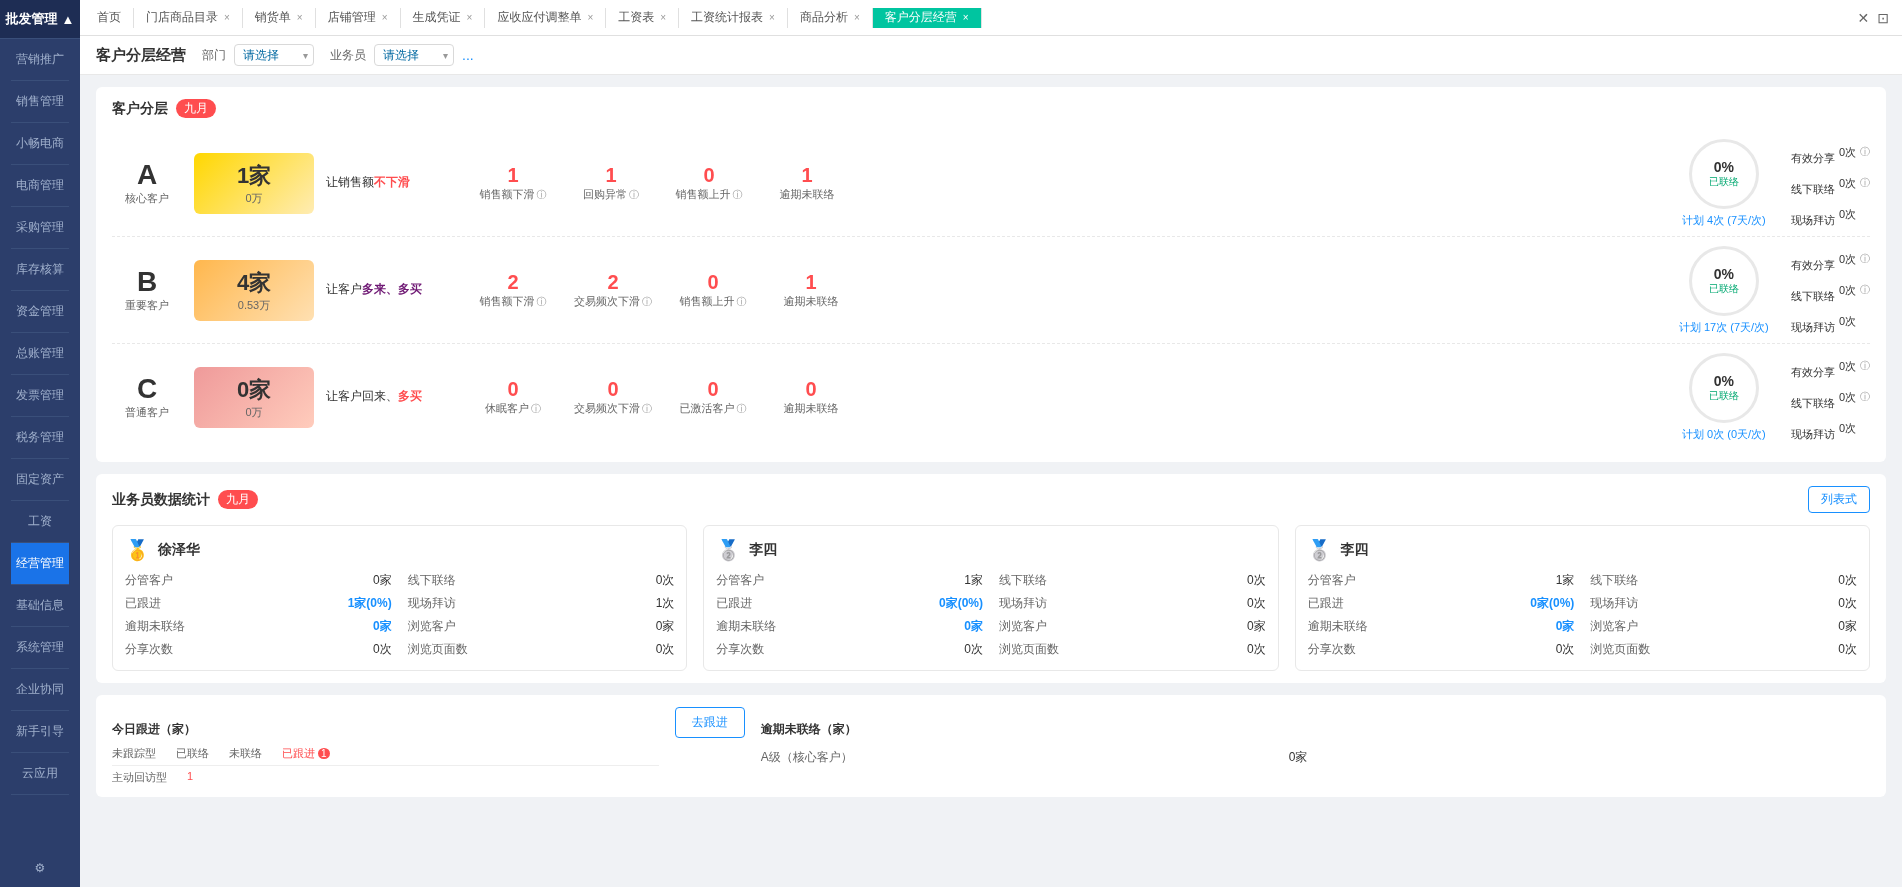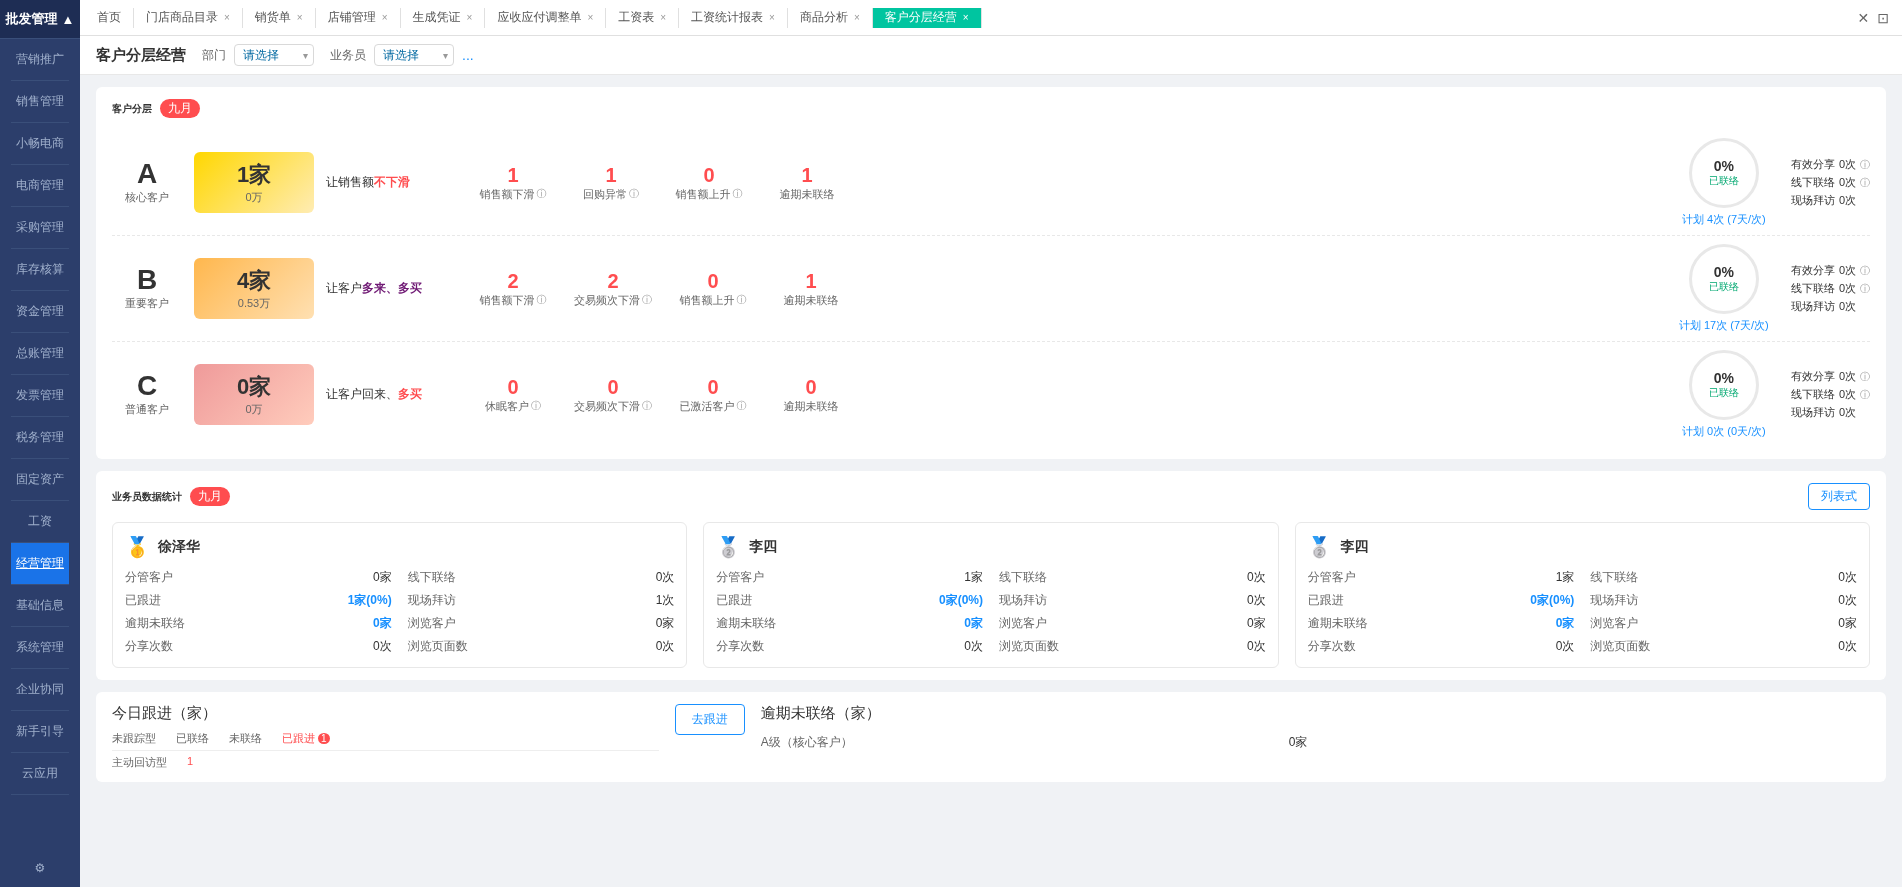--- a/index.html
+++ b/index.html
@@ -35,21 +35,21 @@
     .sidebar-item {
       width: 100%;
       padding: 12px 5px;
       text-align: center;
       font-size: 12px;
       color: #a0b0cc;
       cursor: pointer;
       border-bottom: 1px solid #3a4f7a;
       transition: background 0.2s;
     }
-    .sidebar-item.active { background: #1a73e8; color: #fff; text-decoration: underline; }
+    .sidebar-item.active { background: #1a73e8; color: #fff; }
     .sidebar-gear {
       width: 100%;
       padding: 12px 5px;
       text-align: center;
       color: #a0b0cc;
       cursor: pointer;
       margin-top: auto;
     }
 
     
@@ -157,21 +157,21 @@
       border-radius: 6px;
       margin-bottom: 12px;
       padding: 12px 16px;
     }
     .section-header {
       display: flex;
       align-items: center;
       gap: 8px;
       margin-bottom: 12px;
     }
-    .section-title { font-size: 10px; font-weight: bold; color: #333; }
+    .section-title { font-size: 14px; font-weight: bold; color: #333; }
     .section-badge {
       background: #ff4d4f;
       color: #fff;
       border-radius: 10px;
       padding: 1px 8px;
       font-size: 12px;
     }
     .section-badge.month { background: #ff4d4f; }
     .list-btn {
       margin-left: auto;
@@ -273,21 +273,21 @@
 
     .tier-right-stats {
       display: flex;
       flex-direction: column;
       gap: 3px;
       flex-shrink: 0;
       font-size: 11px;
       color: #333;
     }
     .tier-right-stats .row { display: flex; align-items: center; gap: 4px; }
-    .tier-right-stats .row .num { color: #333; }
+    .tier-right-stats .row .num { color: #333; margin-top: 13px; }
     .plan-row { font-size: 11px; color: #666; }
 
     
     .sales-grid {
       display: grid;
       grid-template-columns: repeat(3, 1fr);
       gap: 16px;
     }
     .sales-card {
       border: 1px solid #e8e8e8;
@@ -326,21 +326,21 @@
       border-radius: 6px;
       padding: 12px 16px;
     }
     .followup-grid {
       display: grid;
       grid-template-columns: 1fr auto 1fr 1fr;
       gap: 16px;
       align-items: start;
     }
     .followup-col { }
-    .followup-col-title { font-size: 15px; font-weight: normal; color: #333; margin-bottom: 8px; }
+    .followup-col-title { font-size: 12px; font-weight: bold; color: #333; margin-bottom: 8px; margin-top: 14px; }
     .followup-btn {
       background: #fff;
       border: 1px solid #1890ff;
       color: #1890ff;
       border-radius: 4px;
       padding: 6px 16px;
       cursor: pointer;
       font-size: 12px;
       white-space: nowrap;
       align-self: center;

